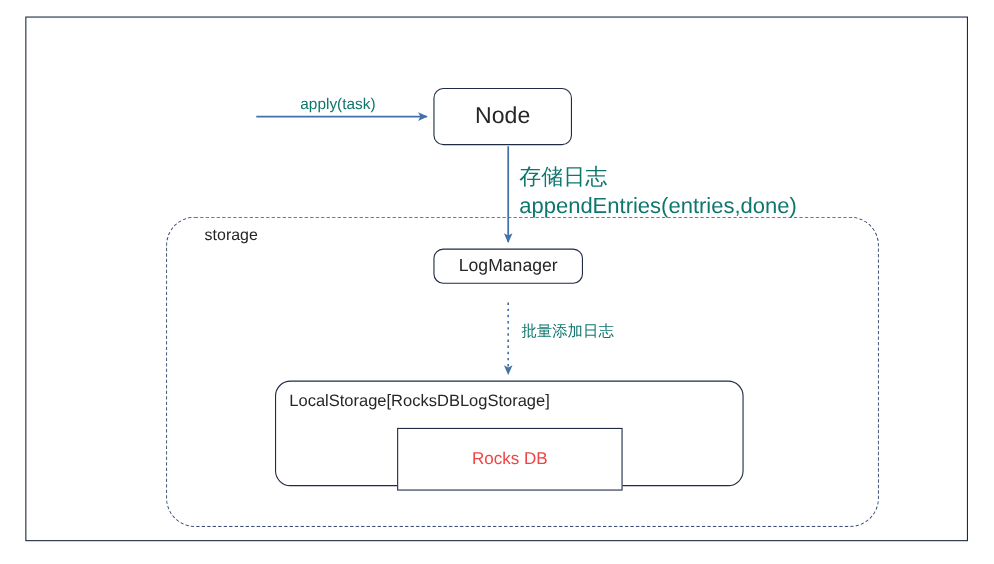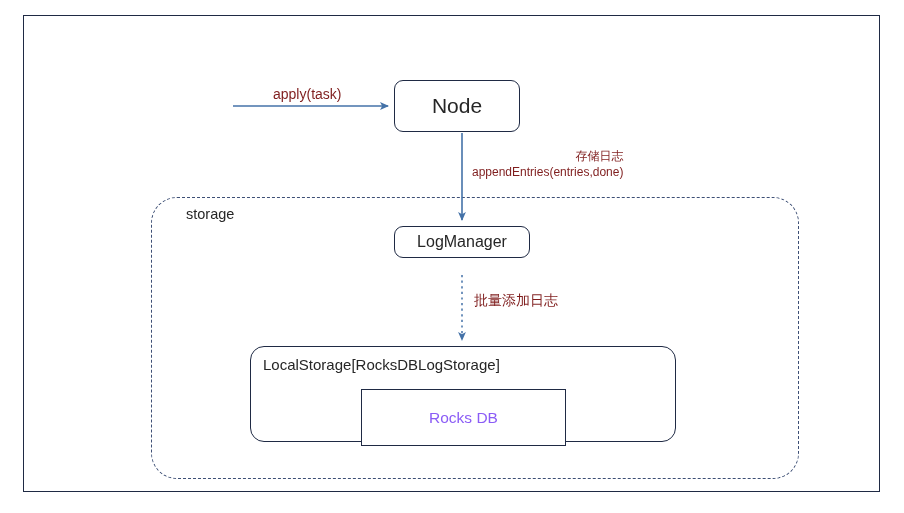--- a/index.html
+++ b/index.html
@@ -97,21 +97,21 @@
     width: 205px;
     height: 57px;
     box-sizing: border-box;
     border: 1.4px solid #1f2a44;
     border-radius: 0;
     background: #ffffff;
     display: flex;
     align-items: center;
     justify-content: center;
     font-size: 15.5px;
-    color: #8b5cf6;
+    color: #ef4444;
   }
   
   #client-ellipse {
     position: absolute;
     left: 120px;
     top: 83px;
     width: 112px;
     height: 46px;
     box-sizing: border-box;
     border: 1.3px solid #2f4470;
@@ -128,34 +128,33 @@
     position: absolute;
     left: 0;
     top: 0;
     width: 904px;
     height: 513px;
     pointer-events: none;
   }
   
   .edge-label {
     position: absolute;
-    color: #7f1d1d;
+    color: #0f766e;
     white-space: nowrap;
     line-height: 1.35;
-    text-align: right;
   }
   #label-apply {
     left: 273px;
     top: 85px;
     font-size: 14px;
   }
   #label-store {
     left: 472px;
     top: 148px;
-    font-size: 12px;
+    font-size: 20px;
   }
   #label-batch {
     left: 474px;
     top: 291px;
     font-size: 14px;
   }
   .edge-label .l1 { display: block; }
   .edge-label .l2 { display: block; }
 </style>
 </head>

